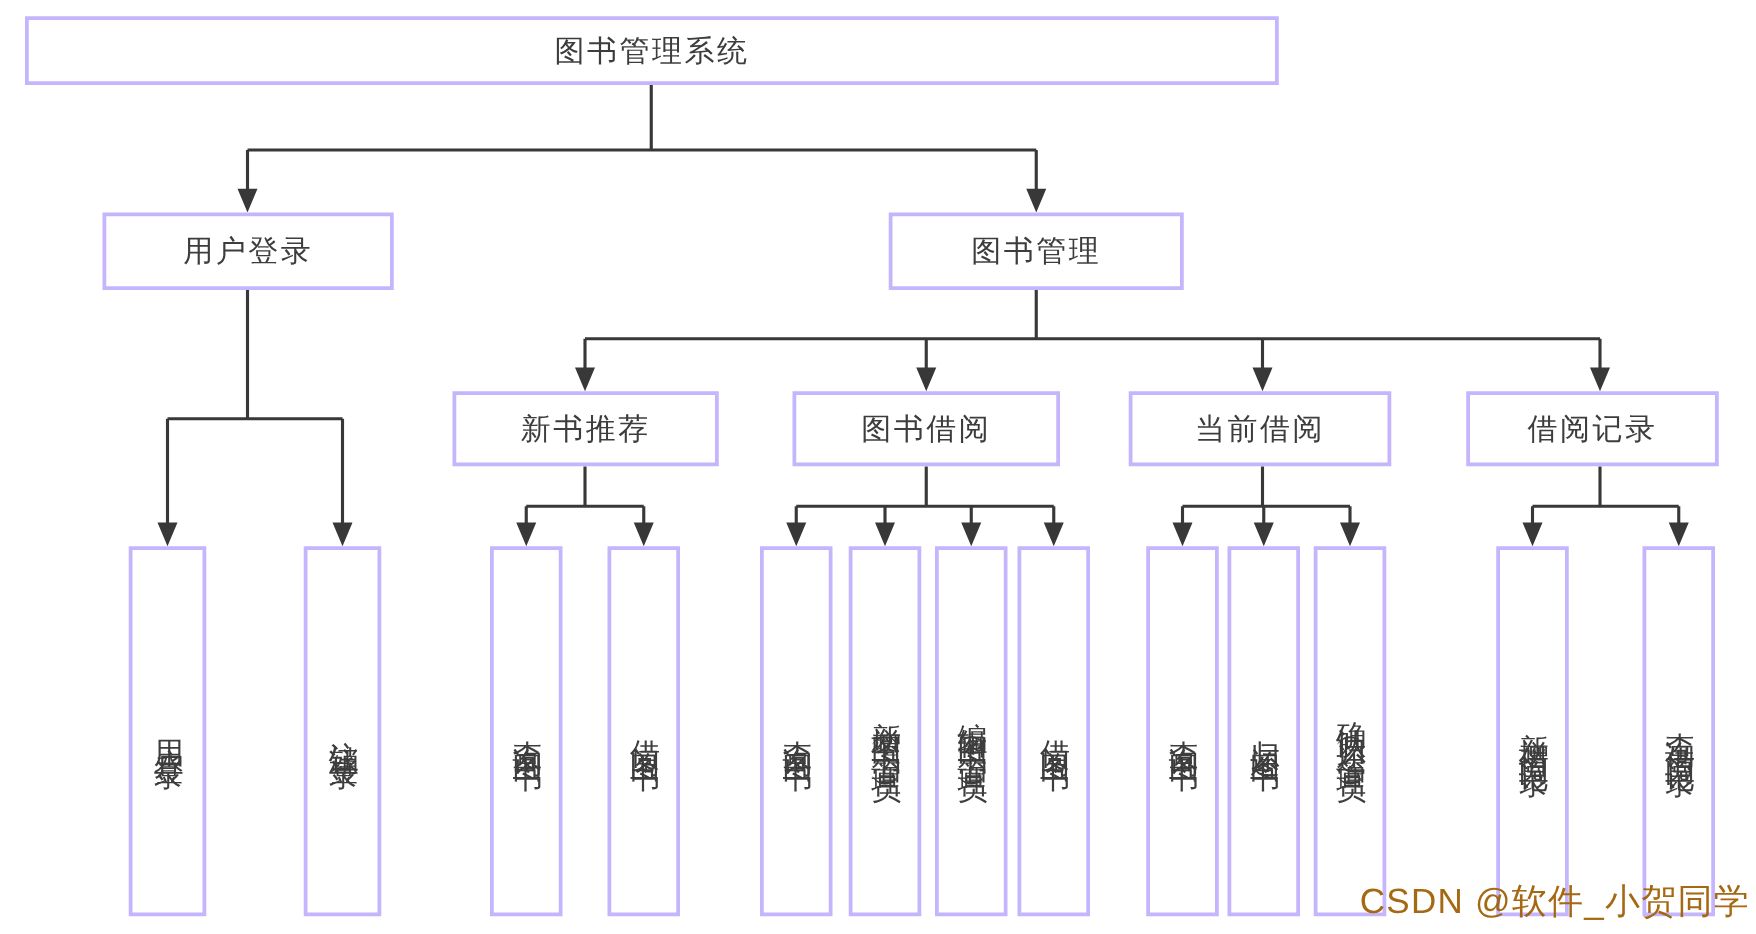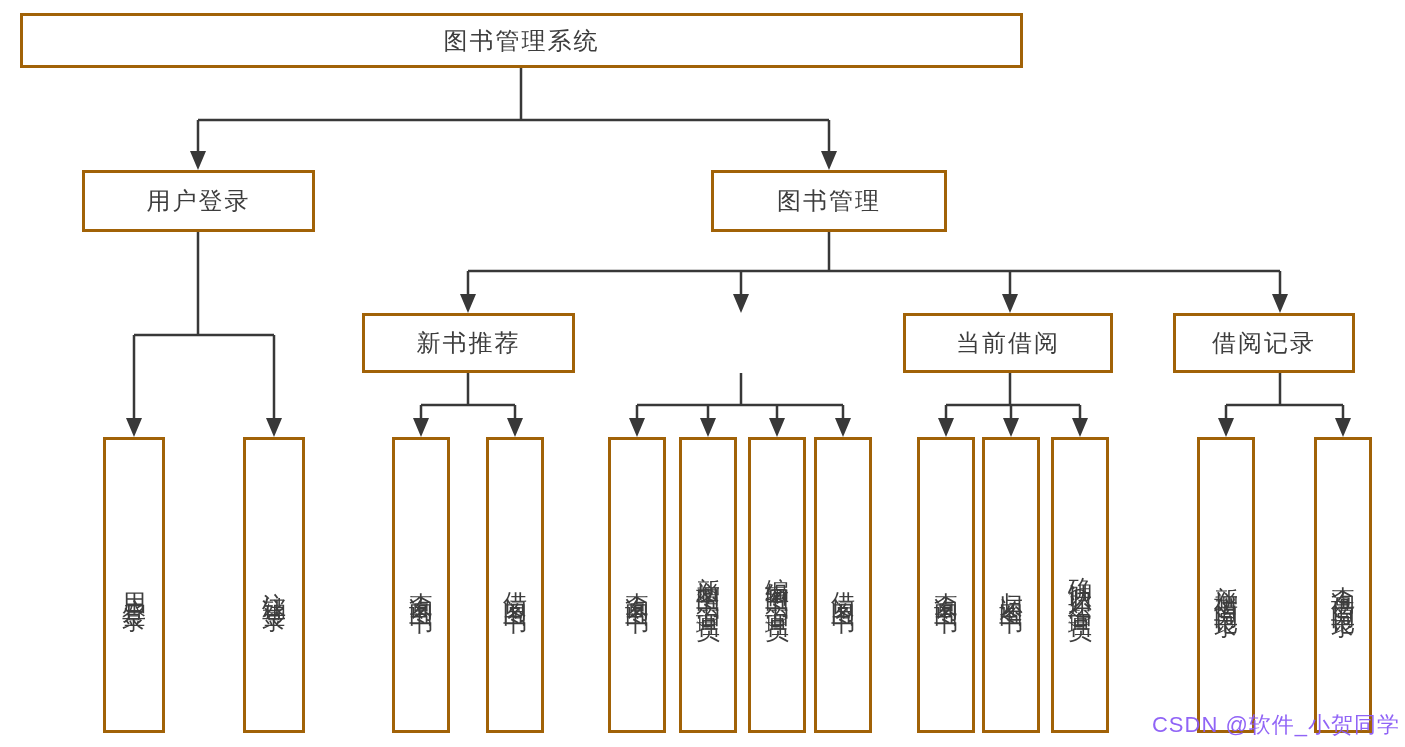--- a/index.html
+++ b/index.html
@@ -8,42 +8,42 @@
     width:1405px; height:747px;
     background:#ffffff;
     font-family:"Liberation Sans", sans-serif;
     overflow:hidden;
   }
   .wires { position:absolute; left:0; top:0; z-index:1; }
   .box {
     position:absolute;
     box-sizing:border-box;
     background:#ffffff;
-    border:3px solid #a16207;
+    border:3px solid #c4b5fd;
     color:#3d3d3d;
     display:flex;
     align-items:center;
     justify-content:center;
     z-index:2;
   }
   .hbox { font-size:24px; letter-spacing:2px; }
   .vbox span {
     writing-mode:vertical-rl;
     text-orientation:mixed;
     font-size:24px;
     letter-spacing:6px;
     line-height:1;
     white-space:nowrap;
   }
   .watermark {
     position:absolute;
     right:5px; bottom:7px;
-    font-size:22px;
+    font-size:28px;
     letter-spacing:1px;
-    color:#8b5cf6;
+    color:#a16207;
     opacity:0.95;
     z-index:5;
     white-space:nowrap;
   }
 </style>
 </head>
 <body>
 
 <div class="canvas">
 
@@ -78,24 +78,27 @@
   <div class="box hbox" style="left:82px;top:170px;width:233px;height:62px">
     <span>用户登录</span>
   </div>
   <div class="box hbox" style="left:362px;top:313px;width:213px;height:60px">
     <span>新书推荐</span>
   </div>
 
   <div class="box hbox" style="left:711px;top:170px;width:236px;height:62px">
     <span>图书管理</span>
   </div>
+  <div class="box hbox" style="left:634px;top:313px;width:214px;height:60px">
+    <span>图书借阅</span>
+  </div>
   <div class="box hbox" style="left:903px;top:313px;width:210px;height:60px">
     <span>当前借阅</span>
   </div>
-  <div class="box hbox" style="left:1173px;top:313px;width:182px;height:60px">
+  <div class="box hbox" style="left:1173px;top:313px;width:202px;height:60px">
     <span>借阅记录</span>
   </div>
 
   <div class="box vbox" style="left:103px;top:437px;width:62px;height:296px">
     <span>用户登录</span>
   </div>
   <div class="box vbox" style="left:243px;top:437px;width:62px;height:296px">
     <span>注销登录</span>
   </div>
 

